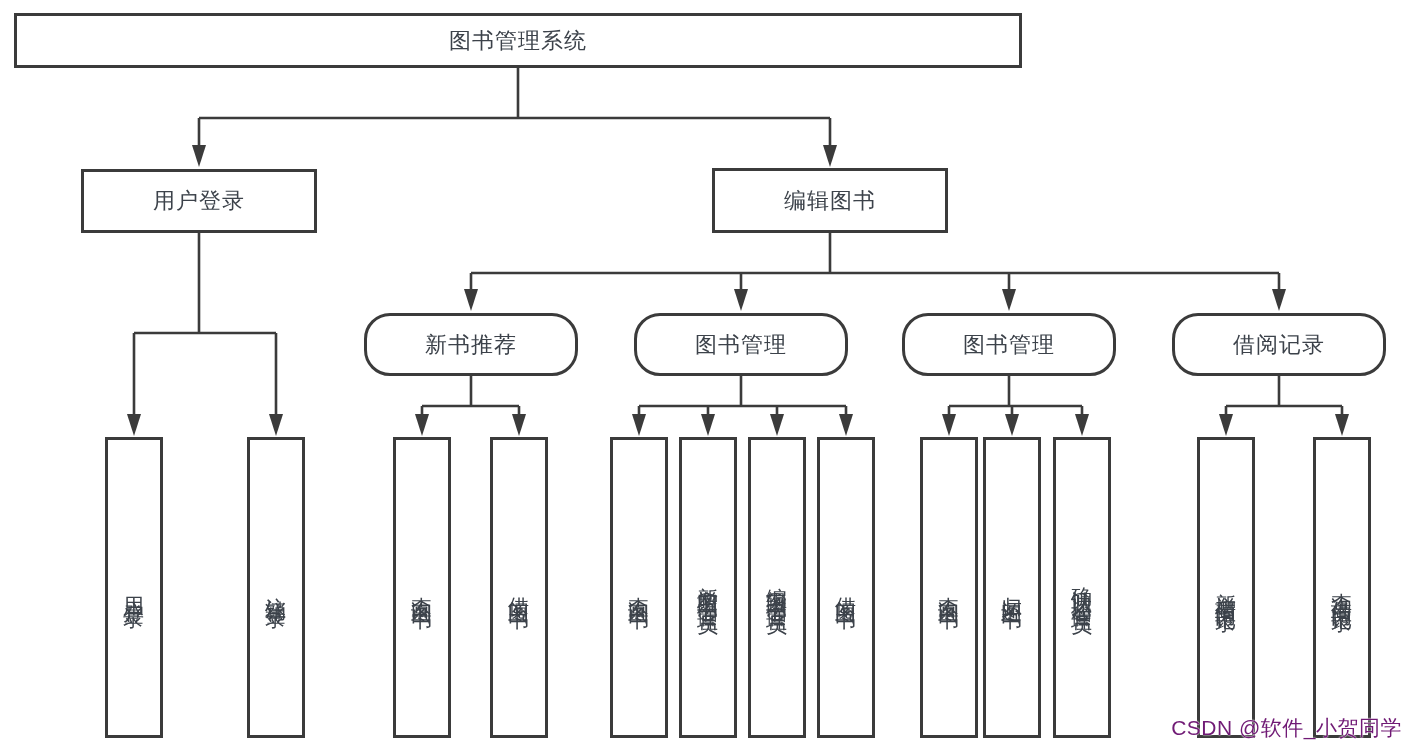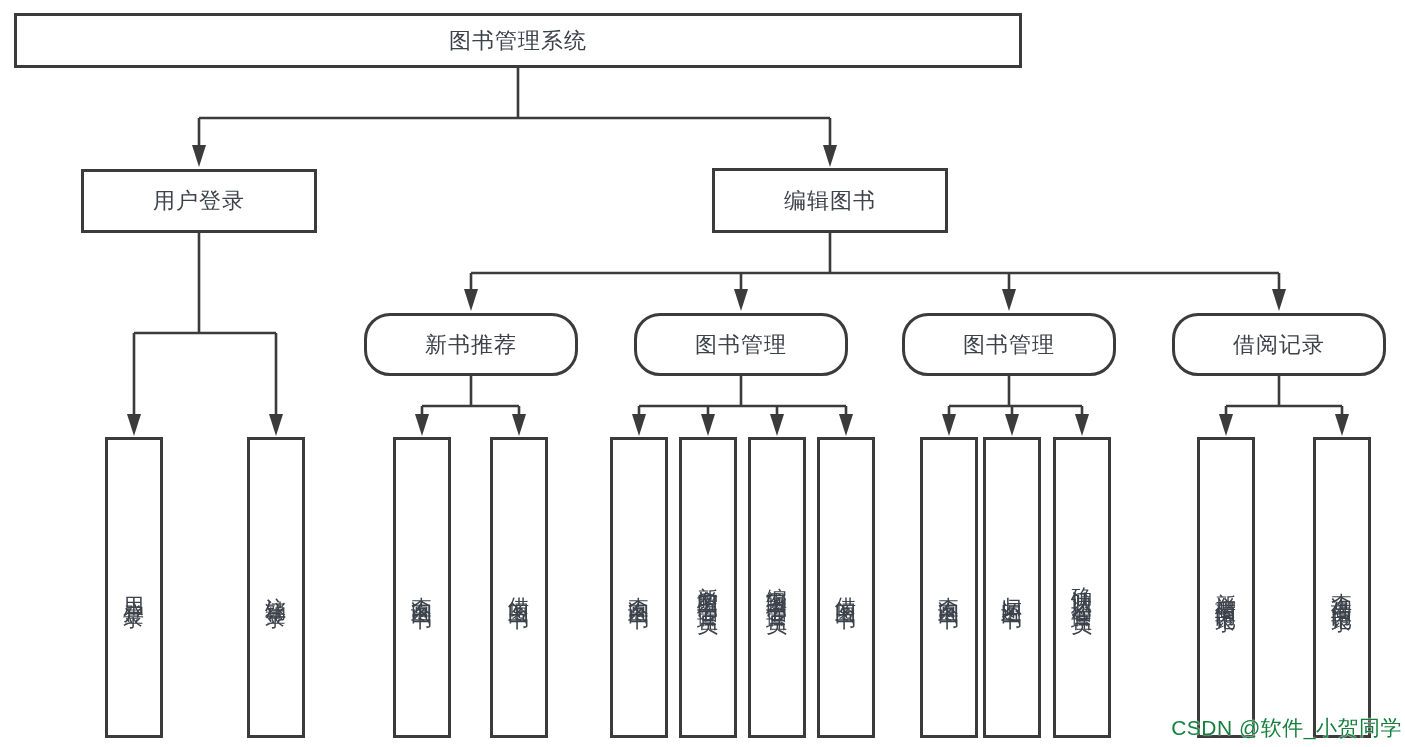--- a/index.html
+++ b/index.html
@@ -57,21 +57,21 @@
     line-height: 1.1;
     white-space: nowrap;
   }
   .watermark {
     position: absolute;
     right: 3px;
     top: 714px;
     z-index: 3;
     font-size: 21px;
     letter-spacing: 0.5px;
-    color: #15803d;
+    color: #701a75;
     text-shadow: 0 0 2px #ffffff, 0 0 1px #ffffff;
     white-space: nowrap;
   }
 </style>
 </head>
 <body>
 
 <div id="canvas">
 
   <svg id="edges" width="1405" height="747" viewBox="0 0 1405 747">

